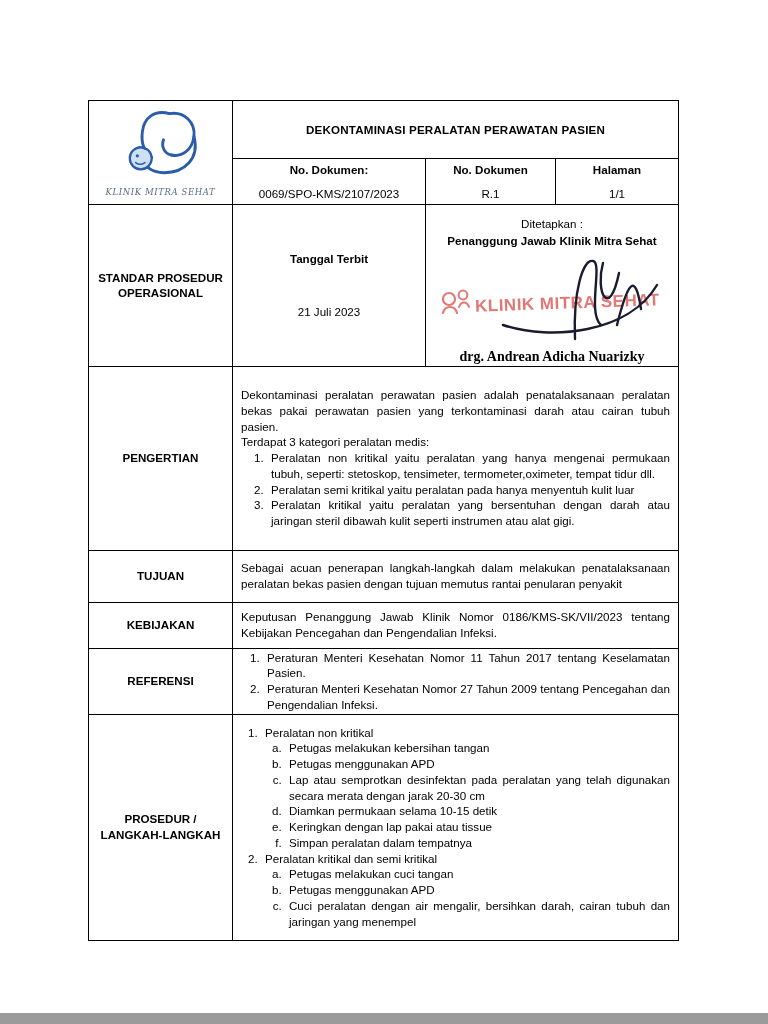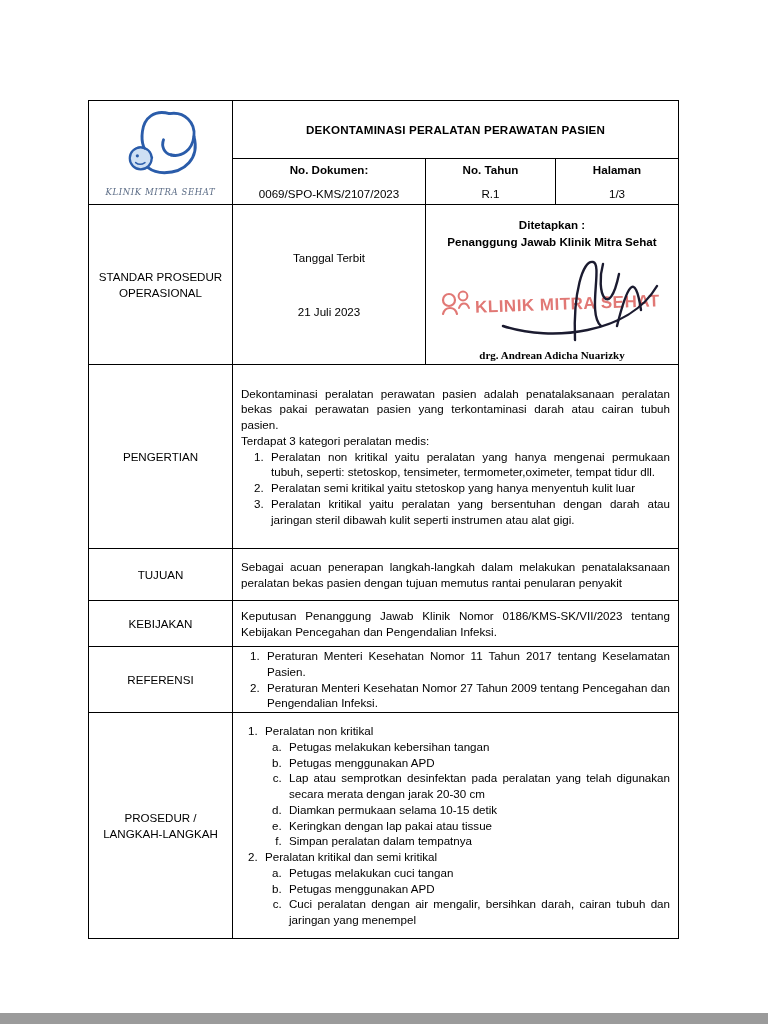--- a/index.html
+++ b/index.html
@@ -39,32 +39,32 @@
     white-space:nowrap;
     margin-top:1px;
   }
   .title-cell {
     text-align:center; font-weight:bold; font-size:12.5px; letter-spacing:.2px;
   }
   .meta-cell { text-align:center; vertical-align:middle; }
   .meta-label { font-weight:bold; display:block; }
   .meta-value { display:block; margin-top:8px; }
   .label-cell {
-    font-weight:normal; text-align:center; vertical-align:middle; font-size:11.6px;
+    font-weight:bold; text-align:center; vertical-align:middle; font-size:11.6px;
   }
   .label-top { vertical-align:top; padding-top:7px; }
   .date-cell { text-align:center; vertical-align:top; padding-top:8px; }
-  .date-label { font-weight:normal; display:block; }
+  .date-label { font-weight:bold; display:block; }
   .date-value { display:block; margin-top:38px; }
   .ditetapkan-cell { vertical-align:top; padding:8px 6px 6px 6px; text-align:center; }
-  .approved-label { font-weight:bold;margin-top:11px; }
+  .approved-label { font-weight:normal;margin-top:11px; }
   .approved-role { font-weight:bold; margin-top:1px;text-align:center; }
   .signature-wrap { position:relative; height:96px; margin-top:2px; }
   .signature-wrap svg { position:absolute; left:50%; top:0; transform:translateX(-50%); }
-  .signer-name { font-weight:bold; font-family:"Liberation Serif", serif; font-size:11px; }
+  .signer-name { font-weight:bold; font-family:"Liberation Serif", serif; font-size:14px; }
   .content-cell { vertical-align:top; text-align:justify; padding:5px 9px 6px 9px; }
   .para { text-align:justify; }
   ol.num-list { list-style:decimal; padding-left:26px; }
   ol.num-list > li { text-align:justify; padding-left:4px; }
   ol.proc-list { padding-left:20px; }
   ol.proc-list > li { text-align:left; padding-left:4px; }
   ol.alpha-list { list-style:lower-alpha; padding-left:20px; }
   ol.alpha-list > li { text-align:justify; padding-left:4px; }
 </style>
 </head>
@@ -101,26 +101,26 @@
         <span>DEKONTAMINASI PERALATAN PERAWATAN PASIEN</span>
       </td>
     </tr>
 
     <tr style="height:46px">
       <td class="meta-cell">
         <span class="meta-label">No. Dokumen:</span>
         <span class="meta-value">0069/SPO-KMS/2107/2023</span>
       </td>
       <td class="meta-cell">
-        <span class="meta-label">No. Tahun</span>
+        <span class="meta-label">No. Dokumen</span>
         <span class="meta-value">R.1</span>
       </td>
       <td class="meta-cell">
         <span class="meta-label">Halaman</span>
-        <span class="meta-value">1/3</span>
+        <span class="meta-value">1/1</span>
       </td>
     </tr>
 
     <tr style="height:160px">
       <td class="label-cell">
         <span>STANDAR PROSEDUR OPERASIONAL</span>
       </td>
       <td class="date-cell">
         <span class="date-label">Tanggal Terbit</span>
         <span class="date-value">21 Juli 2023</span>
@@ -153,21 +153,21 @@
 
     <tr style="height:184px">
       <td class="label-cell">
         <span>PENGERTIAN</span>
       </td>
       <td class="content-cell" colspan="3">
         <p class="para">Dekontaminasi peralatan perawatan pasien adalah penatalaksanaan peralatan bekas pakai perawatan pasien yang terkontaminasi darah atau cairan tubuh pasien.</p>
         <p class="para">Terdapat 3 kategori peralatan medis:</p>
         <ol class="num-list">
           <li>Peralatan non kritikal yaitu peralatan yang hanya mengenai permukaan tubuh, seperti: stetoskop, tensimeter, termometer,oximeter, tempat tidur dll.</li>
-          <li>Peralatan semi kritikal yaitu stetoskop yang hanya menyentuh kulit luar</li>
+          <li>Peralatan semi kritikal yaitu peralatan pada hanya menyentuh kulit luar</li>
           <li>Peralatan kritikal yaitu peralatan yang bersentuhan dengan darah atau jaringan steril dibawah kulit seperti instrumen atau alat gigi.</li>
         </ol>
       </td>
     </tr>
 
     <tr style="height:52px">
       <td class="label-cell">
         <span>TUJUAN</span>
       </td>
       <td class="content-cell" colspan="3">

